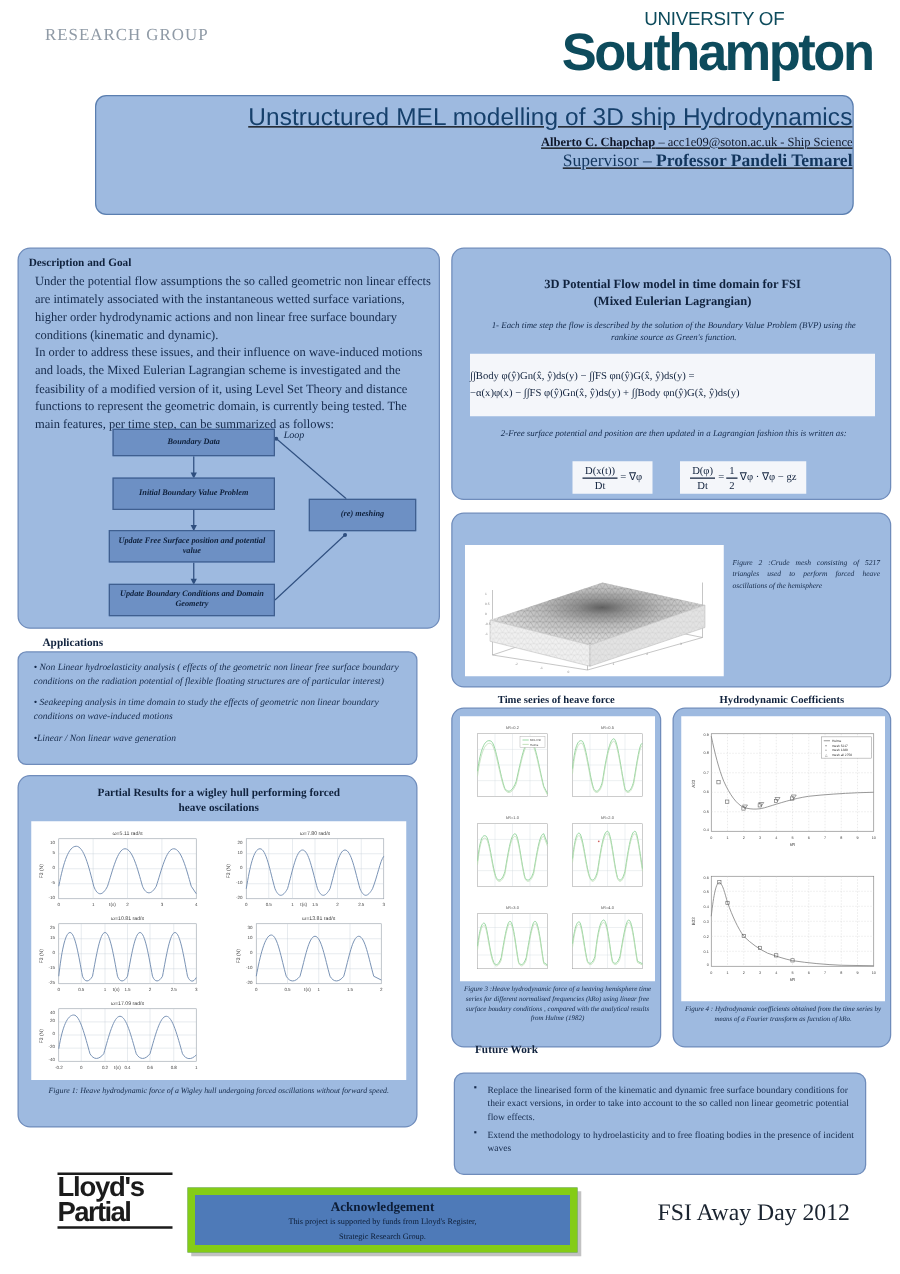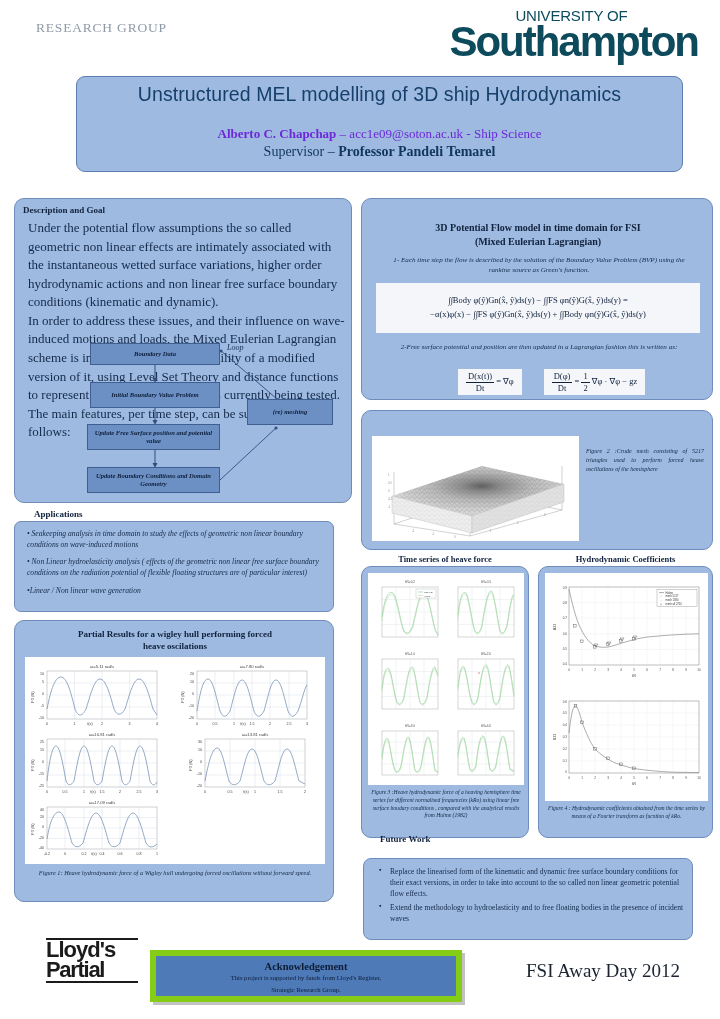--- a/index.html
+++ b/index.html
@@ -59,35 +59,36 @@
 
   .title-box {
     position: absolute;
     left: 76px;
     top: 76px;
     width: 607px;
     height: 96px;
     background: #9ebae0;
     border: 1px solid #5b7fb0;
     border-radius: 9px;
-    text-align: center;
+    text-align: right;
     box-sizing: border-box;
     padding-top: 6px;
+    text-decoration: underline;
   }
   .title-main {
     font-family: "Liberation Sans", sans-serif;
     font-size: 19.5px;
     color: #16406b;
     font-weight: 400;
     letter-spacing: 0.1px;
   }
   .title-author {
-    font-size: 13px;
-    color: #6d28d9;
-    margin-top: 20px;
+    font-size: 10px;
+    color: #0f172a;
+    margin-top: 3px;
   }
   .title-author b { font-weight: 700; }
   .title-sup {
     font-size: 14px;
     color: #12355c;
     margin-top: 2px;
   }
   .title-sup b { font-weight: 700; }
 
   
@@ -97,21 +98,21 @@
     border: 1px solid #6f8cbb;
     border-radius: 10px;
     box-sizing: border-box;
   }
 
   
   #panel-description { left: 14px; top: 198px; width: 338px; height: 305px; }
   .desc-head { position:absolute; left: 8px; top: 6px; font-size: 9px; font-weight: 700; color:#10223d; }
   .desc-body {
     position: absolute; left: 13px; top: 20px; width: 318px;
-    font-size: 13px; color:#14294a; line-height: 1.43;
+    font-size: 10px; color:#14294a; line-height: 1.43;
   }
   .desc-body p { margin: 0 0 0 0; }
 
   
   .flow {
     position: absolute;
     left: 0; top: 140px; width: 338px; height: 160px;
   }
   .flow-box {
     position: absolute;
@@ -178,21 +179,21 @@
   }
   .model-step {
     position: absolute; left: 24px; width: 306px; text-align: center;
     font-style: italic; font-size: 7.1px; color: #132a4c; line-height: 1.35;
   }
   #model-step-1 { top: 57px; }
   #model-step-2 { top: 144px; }
   .eq-band {
     position: absolute; left: 14px; top: 84px; width: 324px; height: 50px;
     background: #f4f6fa;
-    display: flex; flex-direction: column; align-items: center; justify-content: center;
+    display: flex; flex-direction: column; align-items: flex-start; justify-content: center;
     font-family: "Liberation Serif", serif;
   }
   .eq-row { font-size: 8.5px; color: #10213c; white-space: nowrap; line-height: 1.6; }
   .eq-small { position: absolute; display:flex; gap: 22px; left: 96px; top: 170px; }
   .eq-chip {
     background: #f4f6fa; padding: 2px 8px; font-size: 8.5px; color:#10213c; white-space: nowrap;
   }
   .frac { display: inline-block; text-align: center; vertical-align: middle; }
   .frac .num { display: block; border-bottom: 1px solid #10213c; padding: 0 2px; line-height:1.25; }
   .frac .den { display: block; padding: 0 2px; line-height:1.25; }
@@ -330,22 +331,22 @@
       <div class="flow-box" id="fb-2">Initial Boundary Value Problem</div>
       <div class="flow-box" id="fb-3">Update Free Surface position and potential value</div>
       <div class="flow-box" id="fb-4">Update Boundary Conditions and Domain Geometry</div>
       <div class="flow-box" id="fb-5">(re) meshing</div>
     </div>
   </div>
 
   <div id="panel-applications-head">Applications</div>
   <div class="panel" id="panel-applications">
     <div class="app-list">
+      <p>• Non Linear hydroelasticity analysis ( effects of the geometric non linear free surface boundary conditions on the radiation potential of flexible floating structures are of particular interest)</p>
       <p>• Seakeeping analysis  in time domain to study the effects of geometric non linear boundary conditions on wave-induced motions</p>
-      <p>• Non Linear hydroelasticity analysis ( effects of the geometric non linear free surface boundary conditions on the radiation potential of flexible floating structures are of particular interest)</p>
       <p>•Linear / Non linear wave generation</p>
     </div>
   </div>
 
   <div class="panel" id="panel-wigley">
     <div class="wigley-title">
       <div>Partial Results for a wigley hull performing forced</div>
       <div>heave oscilations</div>
     </div>
     <div class="wigley-plotbg">

